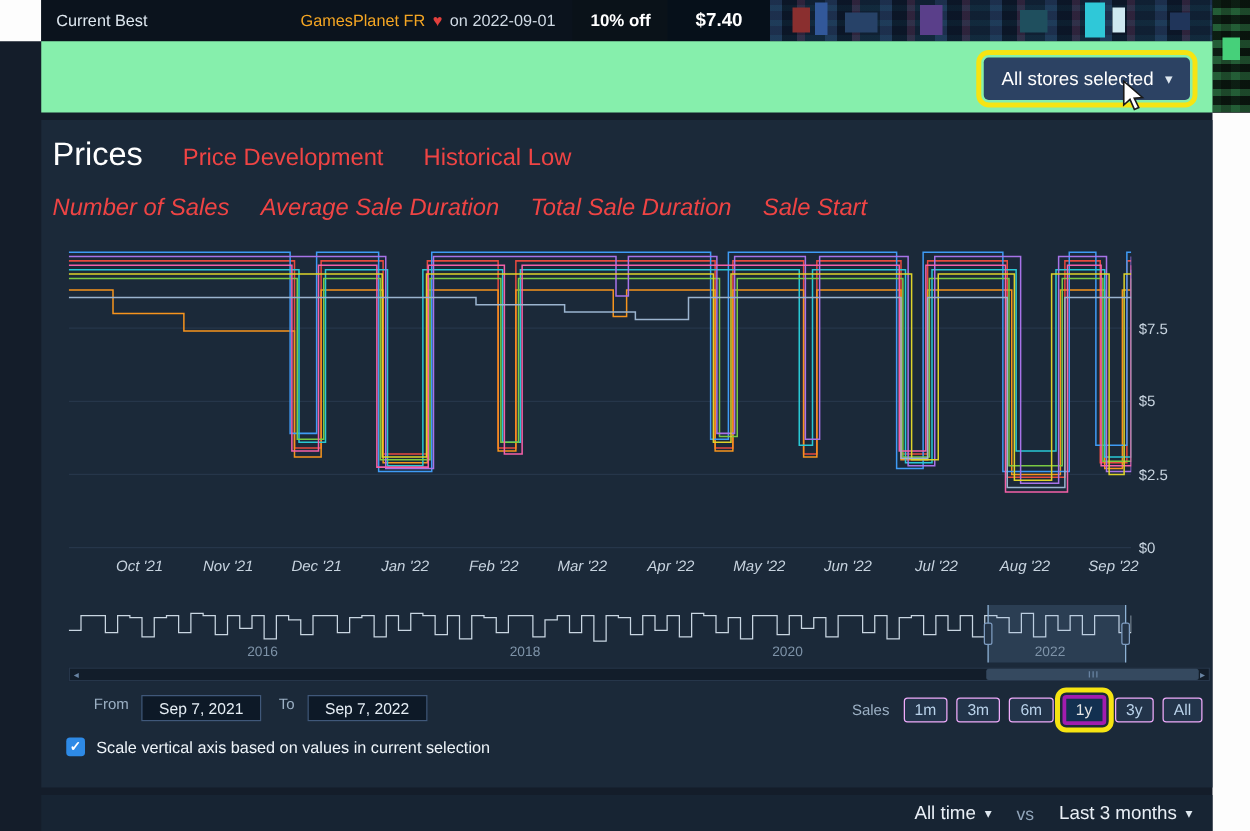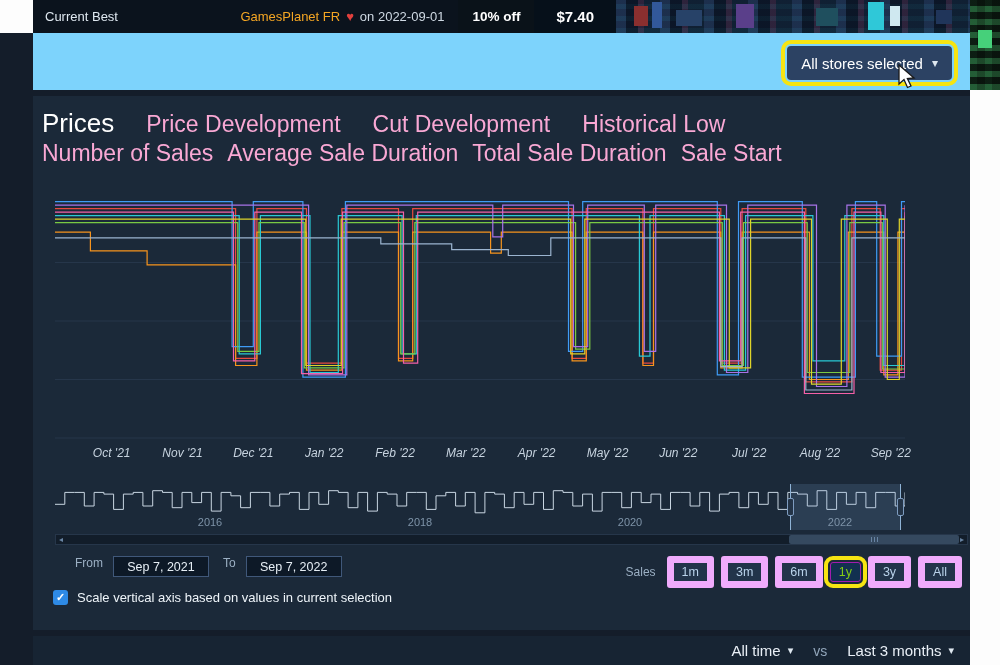--- a/index.html
+++ b/index.html
@@ -27,36 +27,36 @@
   .banner-art::before { content:""; position:absolute; inset:0;
      background:repeating-linear-gradient(90deg, rgba(55,85,135,.4) 0 10px, rgba(12,22,40,.6) 10px 22px, rgba(110,60,100,.35) 22px 28px, rgba(20,40,62,.55) 28px 44px),
                 repeating-linear-gradient(0deg, rgba(40,190,205,.12) 0 5px, transparent 5px 12px); }
   .art-sq { position:absolute; }
   .right-art { position:absolute; left:970px; top:0; width:30px; height:90px; background:#0c1810; overflow:hidden; }
   .right-art::before { content:""; position:absolute; inset:0;
      background:repeating-linear-gradient(0deg, rgba(60,160,90,.35) 0 6px, rgba(8,18,12,.7) 6px 13px),
                 repeating-linear-gradient(90deg, rgba(70,208,122,.18) 0 7px, transparent 7px 15px); }
 
   
-  .subbar { position:absolute; left:33px; top:33px; width:937px; height:57px; background:#7dd3fc; }
+  .subbar { position:absolute; left:33px; top:33px; width:937px; height:57px; background:#86efac; }
   .stores-btn { position:absolute; right:18px; top:13px; height:34px; padding:0 14px;
      background:#2c4263; color:#fff; font-size:15px; font-family:"Liberation Sans",sans-serif;
      border:none; border-radius:4px; display:flex; align-items:center; gap:9px; cursor:pointer; }
   .hl-ring { outline:4px solid #f6e412; outline-offset:2px; }
   .chev { font-size:12px; color:#dfe8f0; }
 
   .cursor { position:absolute; left:896px; top:64px; width:24px; height:26px; z-index:50; pointer-events:none; }
 
   
   .panel { position:absolute; left:33px; top:96px; width:937px; height:534px; background:#1b2939; }
 
   .tabs-row1 { position:absolute; left:9px; top:12px; display:flex; align-items:baseline; gap:32px; }
-  .tabs-row2 { position:absolute; left:9px; top:44px; display:flex; align-items:baseline; gap:14px; }
+  .tabs-row2 { position:absolute; left:9px; top:60px; display:flex; align-items:baseline; gap:25px;font-style:italic; }
   .tab-active { color:#ffffff; font-size:26px; cursor:pointer; }
-  .tab { color:#f9a8d4; font-size:23px; cursor:pointer; }
+  .tab { color:#ef4444; font-size:19px; cursor:pointer; }
 
   #main-chart { position:absolute; left:22px; top:104px; }
   #ylabels { position:absolute; left:872px; top:104px; width:62px; height:240px; }
   #ylabels span { position:absolute; left:6px; font-size:12px; color:#c6d2de; }
   #xlabels { position:absolute; left:22px; top:350px; width:850px; height:16px;font-style:italic; }
   #xlabels span { position:absolute; top:0; transform:translateX(-50%); font-size:12px; color:#c7d3df; white-space:nowrap; }
 
   .navigator { position:absolute; left:22px; top:388px; width:850px; height:46px; }
   .nav-year { position:absolute; bottom:2px; transform:translateX(-50%); font-size:11px; color:#7e93a8; }
   .nav-sel { position:absolute; top:0; height:46px; background:rgba(125,165,215,.17);
@@ -76,23 +76,23 @@
   .range-row { position:absolute; left:10px; top:460px; width:913px; height:24px;
                display:flex; align-items:flex-start;margin-left:32px; }
   .range-lbl { font-size:12px; color:#9cb0c4; }
   .date-input { width:96px; height:21px; margin-left:10px; background:#0d1927; border:1px solid #40587a;
                 color:#e6eef5; font-size:12.5px; display:flex; align-items:center; justify-content:center;
                 cursor:text; }
   .to-lbl { margin-left:14px; }
   .range-spacer { flex:1; }
   .zoom-group { display:flex; align-items:center; gap:7px; margin-right:26px; }
   .zoom-lbl { font-size:12px; color:#9cb0c4; margin-right:4px; }
-  .zoom-btn { background:#22344a; border:7px solid #f0abfc; color:#b9d2ea; font-size:12.5px;
+  .zoom-btn { background:#22344a; border:1px solid #f0abfc; color:#b9d2ea; font-size:12.5px;
               padding:2px 8px; border-radius:3px; cursor:pointer; font-family:"Liberation Sans",sans-serif; }
-  .zoom-btn.active { background:#123050; border:1px solid #a21caf; color:#84cc16; }
+  .zoom-btn.active { background:#123050; border:3px solid #a21caf; color:#e5e5e5; }
 
   .check-row { position:absolute; left:20px; top:494px; display:flex; align-items:center; }
   .checkbox { width:15px; height:15px; background:#2e8ae6; border-radius:3px; color:#fff;
               font-size:11px; font-weight:bold; display:flex; align-items:center; justify-content:center;
               cursor:pointer; }
   .check-lbl { margin-left:9px; font-size:13px; color:#eef4f9; }
 
   .bottombar { position:absolute; left:33px; top:636px; width:937px; height:29px; background:#172433;
                display:flex; align-items:center; justify-content:flex-end; gap:20px; padding-right:16px; }
   .dd { color:#e9eff6; font-size:15px; cursor:pointer; display:flex; align-items:center; gap:7px; }
@@ -142,21 +142,20 @@
     <svg width="24" height="26" viewBox="0 0 24 26">
       <path d="M3,1 L3,20 L8,15.5 L11.5,23.5 L15,22 L11.4,14.5 L18,14 Z" fill="#ffffff" stroke="#1a1a1a" stroke-width="1.3"></path>
     </svg>
   </div>
 
   <div class="panel">
 
     <div class="tabs-row1">
       <span class="tab-active">Prices</span>
       <span class="tab">Price Development</span>
-      <span class="tab">Cut Development</span>
       <span class="tab">Historical Low</span>
     </div>
     <div class="tabs-row2">
       <span class="tab">Number of Sales</span>
       <span class="tab">Average Sale Duration</span>
       <span class="tab">Total Sale Duration</span>
       <span class="tab">Sale Start</span>
     </div>
 
     <svg id="main-chart" width="850" height="240" viewBox="0 0 850 240">
@@ -167,20 +166,26 @@
         <path d="M 0.0 8.7 H 180.6 V 158.4 H 201.9 V 8.7 H 251.5 V 163.1 H 286.9 V 8.7 H 343.5 V 158.4 H 357.7 V 8.7 H 517.1 V 158.4 H 531.3 V 8.7 H 587.9 V 163.1 H 598.5 V 8.7 H 665.8 V 163.1 H 687.1 V 8.7 H 750.8 V 181.8 H 796.9 V 8.7 H 825.2 V 170.1 H 846.5 V 8.7 H 850.0 V 8.7 H 850" fill="none" stroke="#e84a3f" stroke-width="1.2"></path>
         <path d="M 0.0 32.1 H 35.4 V 50.8 H 92.1 V 64.8 H 180.6 V 165.5 H 201.9 V 32.1 H 251.5 V 170.1 H 286.9 V 32.1 H 343.5 V 160.8 H 357.7 V 32.1 H 435.6 V 53.1 H 446.3 V 32.1 H 517.1 V 160.8 H 531.3 V 32.1 H 587.9 V 165.5 H 598.5 V 32.1 H 665.8 V 167.8 H 687.1 V 32.1 H 754.4 V 179.5 H 793.3 V 32.1 H 828.8 V 174.8 H 842.9 V 32.1 H 850.0 V 32.1 H 850" fill="none" stroke="#f7941d" stroke-width="1.2"></path>
         <path d="M 0.0 1.7 H 177.1 V 146.7 H 198.3 V 1.7 H 247.9 V 177.2 H 290.4 V 1.7 H 513.5 V 151.4 H 527.7 V 1.7 H 662.3 V 174.8 H 683.5 V 1.7 H 747.3 V 177.2 H 800.4 V 1.7 H 821.7 V 156.1 H 846.5 V 1.7 H 850.0 V 1.7 H 850" fill="none" stroke="#3f9bf5" stroke-width="1.2"></path>
         <path d="M 0.0 15.7 H 184.2 V 153.8 H 205.4 V 15.7 H 255.0 V 172.5 H 283.3 V 15.7 H 347.1 V 153.8 H 361.3 V 15.7 H 584.4 V 156.1 H 595.0 V 15.7 H 669.4 V 170.1 H 690.6 V 15.7 H 757.9 V 160.8 H 789.8 V 15.7 H 828.8 V 165.5 H 850.0 V 15.7 H 850" fill="none" stroke="#29c8d4" stroke-width="1.2"></path>
         <path d="M 0.0 22.7 H 182.8 V 151.4 H 204.0 V 22.7 H 249.3 V 167.8 H 289.0 V 22.7 H 345.7 V 153.8 H 359.8 V 22.7 H 520.6 V 149.1 H 534.8 V 22.7 H 667.3 V 165.5 H 688.5 V 22.7 H 752.2 V 172.5 H 794.8 V 22.7 H 827.3 V 169.0 H 850.0 V 22.7 H 850" fill="none" stroke="#7ac943" stroke-width="1.2"></path>
         <path d="M 0.0 5.2 H 253.6 V 174.8 H 291.8 V 5.2 H 437.8 V 36.8 H 447.7 V 5.2 H 518.5 V 146.7 H 532.7 V 5.2 H 589.3 V 151.4 H 600.7 V 5.2 H 671.5 V 172.5 H 692.8 V 5.2 H 761.5 V 186.5 H 791.9 V 5.2 H 830.2 V 177.2 H 850.0 V 5.2 H 850" fill="none" stroke="#a873e8" stroke-width="1.2"></path>
         <path d="M 0.0 12.2 H 178.5 V 160.8 H 199.8 V 12.2 H 246.5 V 173.7 H 287.6 V 12.2 H 348.5 V 163.1 H 362.7 V 12.2 H 664.4 V 160.8 H 685.7 V 12.2 H 749.4 V 193.5 H 799.0 V 12.2 H 825.9 V 172.5 H 850.0 V 12.2 H 850" fill="none" stroke="#f560a8" stroke-width="1.2"></path>
         <path d="M 0.0 19.2 H 250.8 V 165.5 H 286.2 V 19.2 H 515.7 V 153.8 H 529.8 V 19.2 H 674.3 V 167.8 H 695.6 V 19.2 H 756.5 V 184.2 H 786.3 V 19.2 H 832.3 V 179.5 H 844.3 V 19.2 H 850.0 V 19.2 H 850" fill="none" stroke="#ded32a" stroke-width="1.2"></path>
         <path d="M 0.0 37.9 H 325.8 V 43.8 H 396.7 V 49.6 H 453.3 V 55.5 H 495.8 V 37.9 H 665.8 V 166.6 H 687.1 V 37.9 H 750.8 V 190.0 H 796.9 V 37.9 H 850.0 V 37.9 H 850" fill="none" stroke="#9bb4cf" stroke-width="1.2"></path>
       </svg>
+    <div id="ylabels">
+        <span style="top: 55.5px;">$7.5</span>
+        <span style="top: 114px;">$5</span>
+        <span style="top: 172.5px;">$2.5</span>
+        <span style="top: 231px;">$0</span>
+      </div>
     <div id="xlabels">
         <span style="left: 56.7px;">Oct '21</span>
         <span style="left: 127.5px;">Nov '21</span>
         <span style="left: 198.3px;">Dec '21</span>
         <span style="left: 269.2px;">Jan '22</span>
         <span style="left: 340px;">Feb '22</span>
         <span style="left: 410.8px;">Mar '22</span>
         <span style="left: 481.7px;">Apr '22</span>
         <span style="left: 552.5px;">May '22</span>
         <span style="left: 623.3px;">Jun '22</span>

